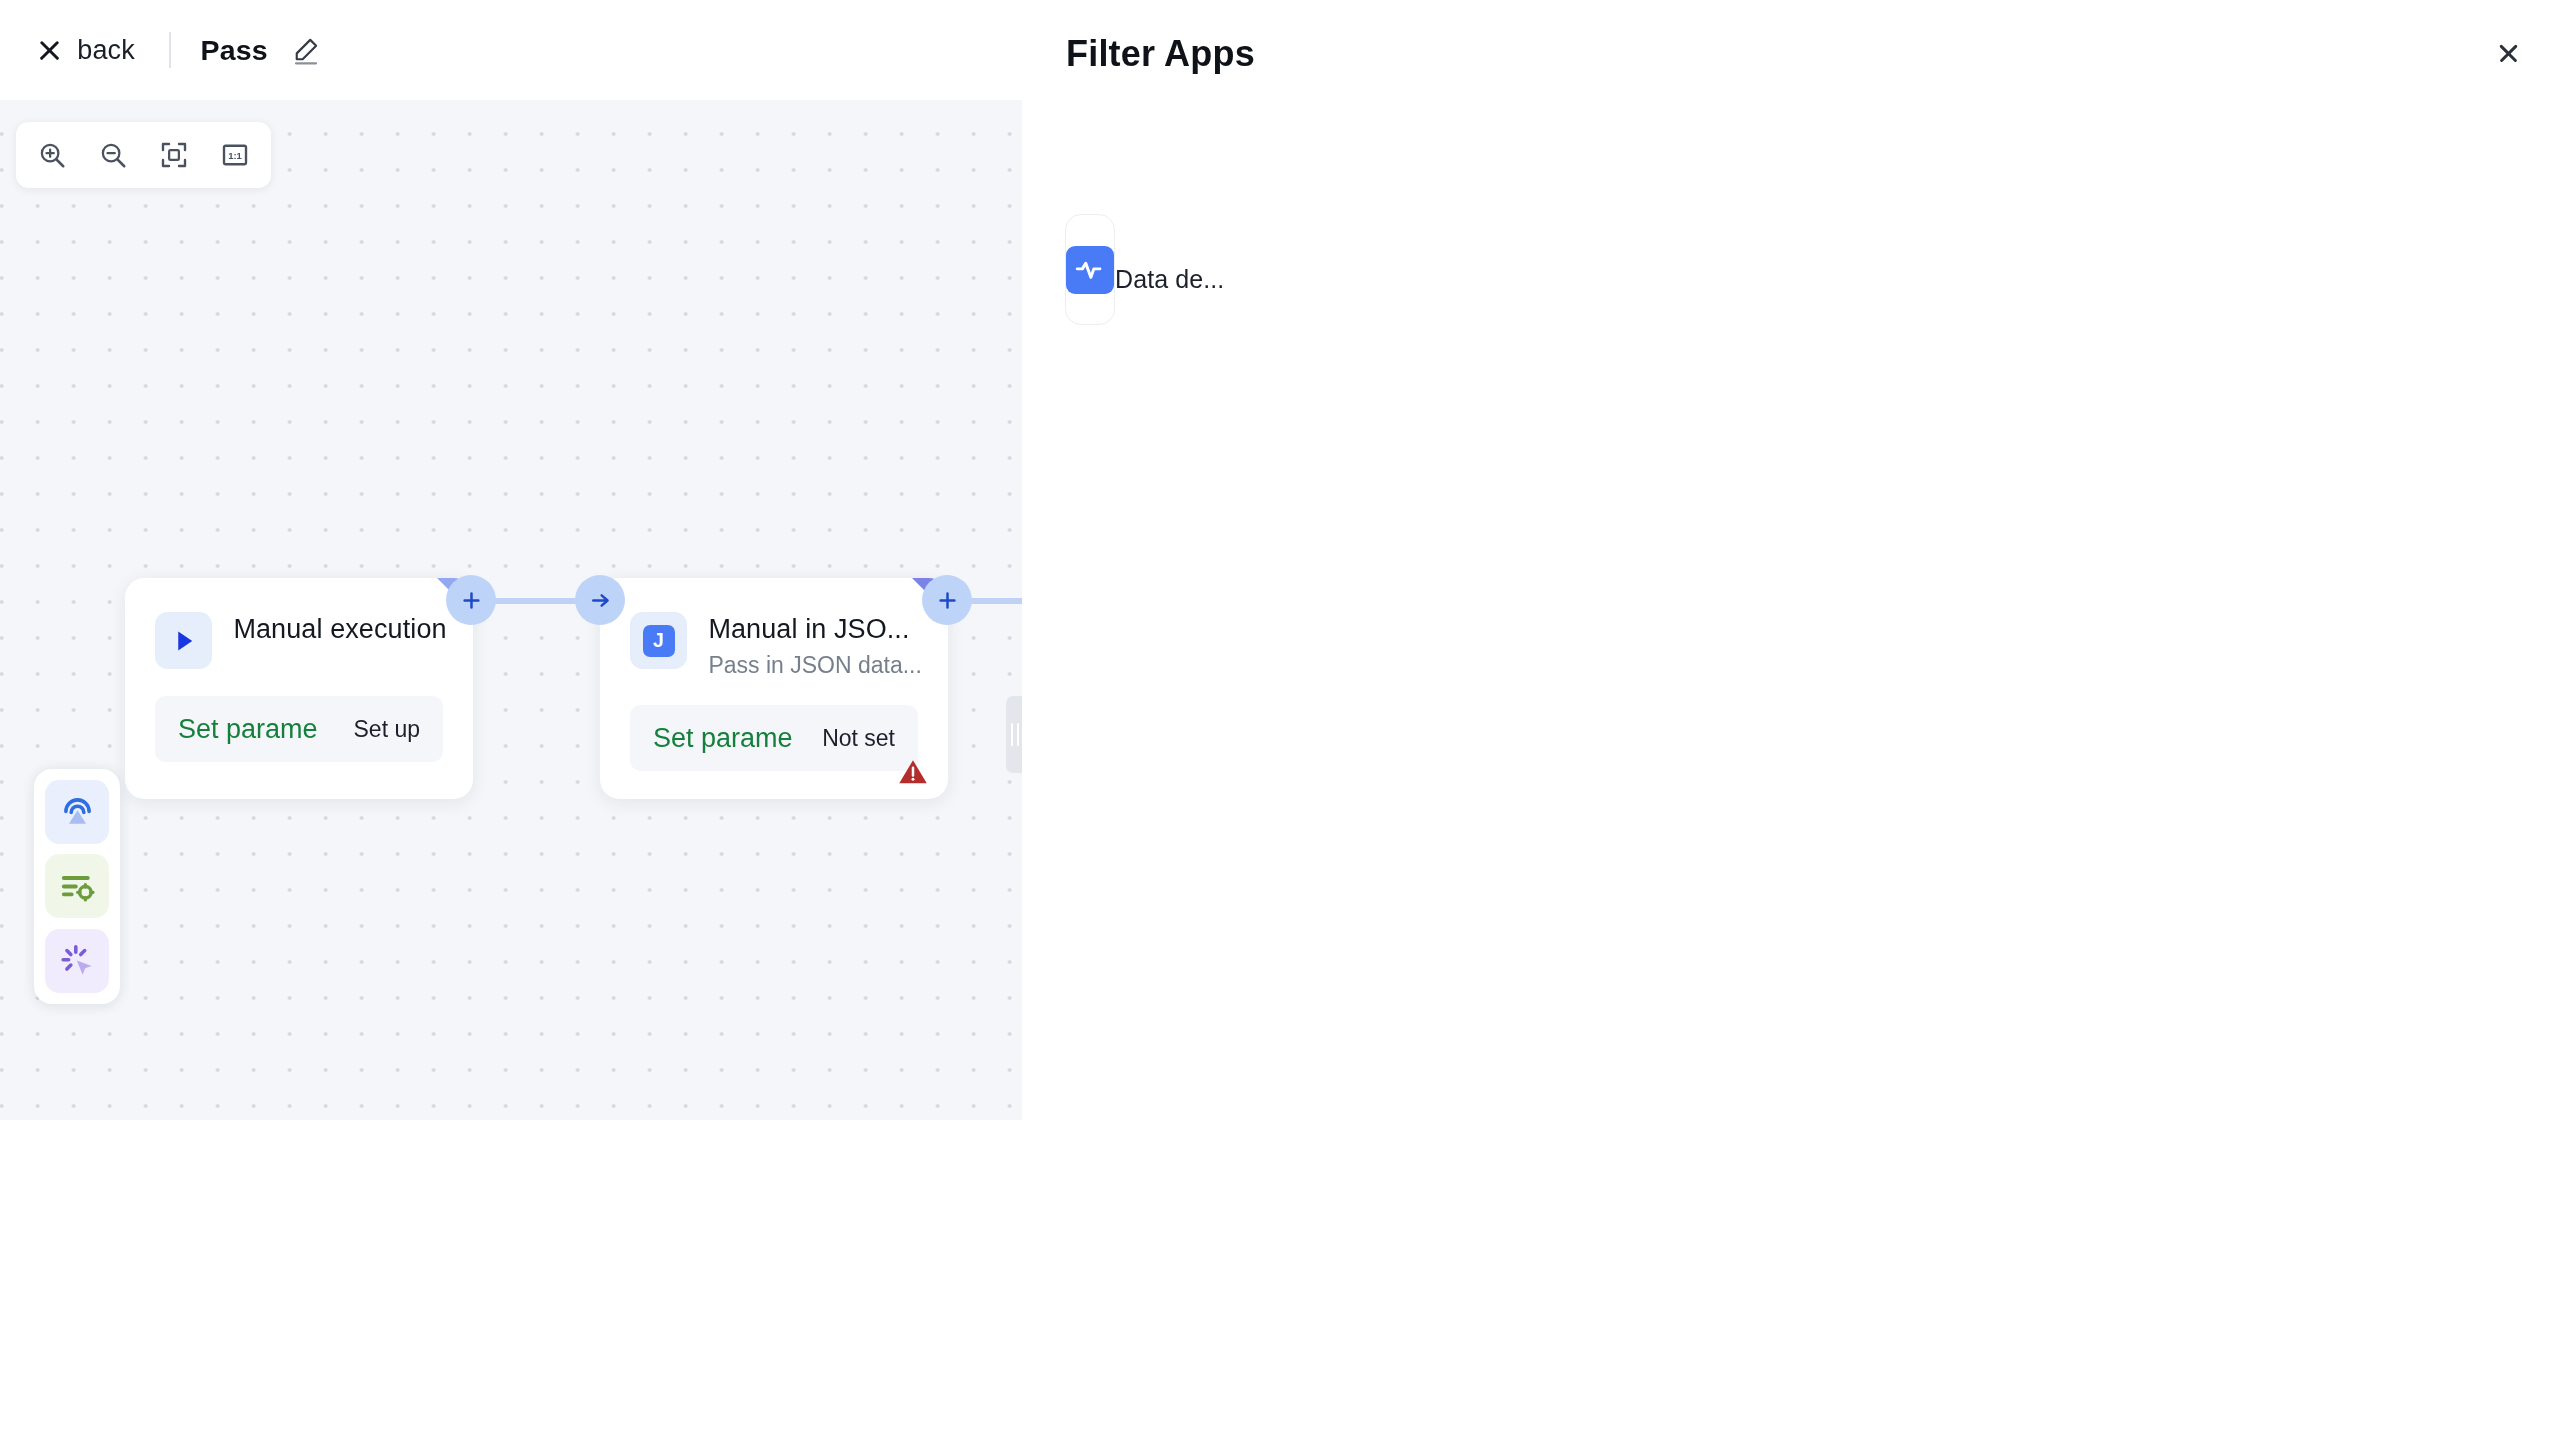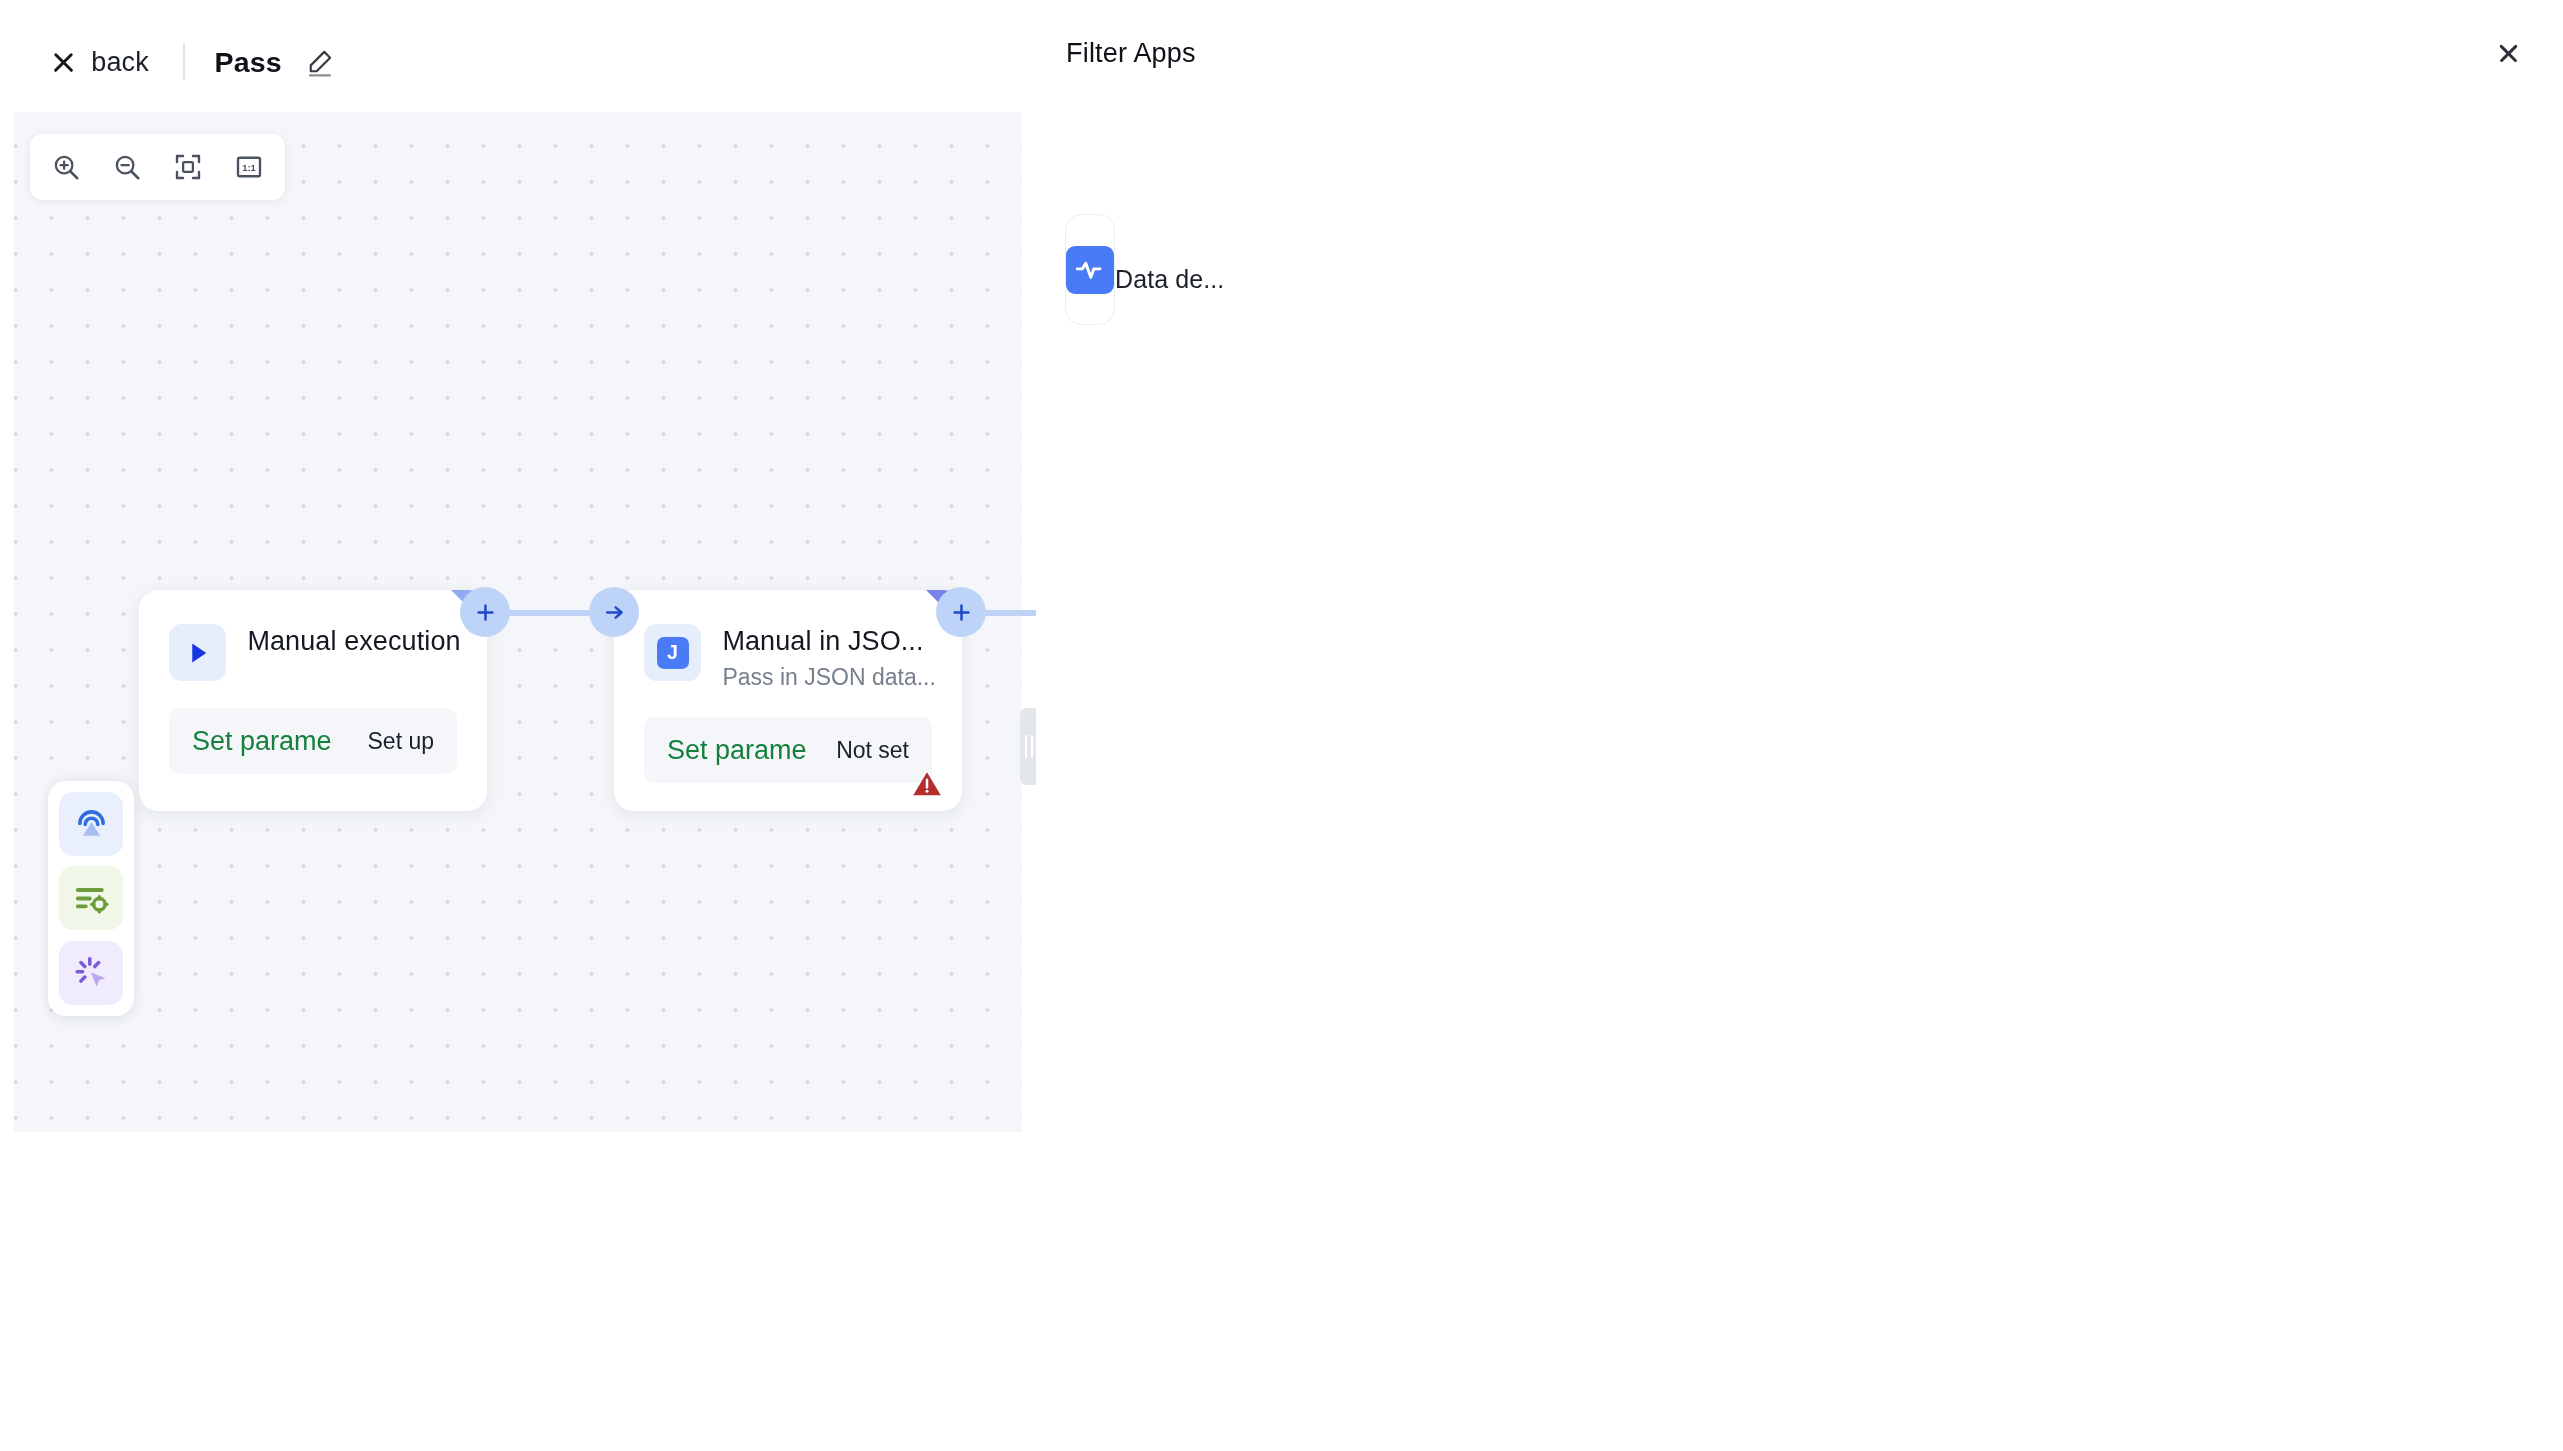--- a/index.html
+++ b/index.html
@@ -12,26 +12,25 @@
     height: 1452px;
     position: relative;
     overflow: hidden;
     font-family: "Liberation Sans", sans-serif;
     -webkit-font-smoothing: antialiased;
   }
 
   
   .editor {
     position: absolute;
-    left: 14px; top: 0;
+    left: 0; top: 0;
     width: 1022px;
     height: 1120px;
     background: #ffffff;
     overflow: hidden;
-    margin-top: 12px;
   }
 
   .topbar {
     position: absolute;
     left: 0; top: 0;
     width: 1022px;
     height: 100px;
     background: #ffffff;
     display: flex;
     align-items: center;
@@ -287,22 +286,22 @@
     position: absolute;
     left: 0; top: 0;
     width: 1541px;
     height: 107px;
     display: flex;
     align-items: center;
   }
   .panel-title {
     position: absolute;
     left: 44px;
-    font-size: 27px;
-    font-weight: 400;
+    font-size: 36px;
+    font-weight: 700;
     color: #0f1218;
     letter-spacing: 0.2px;
   }
   .panel-close {
     position: absolute;
     right: 34px;
     width: 41px; height: 41px;
     display: flex;
     align-items: center;
     justify-content: center;

